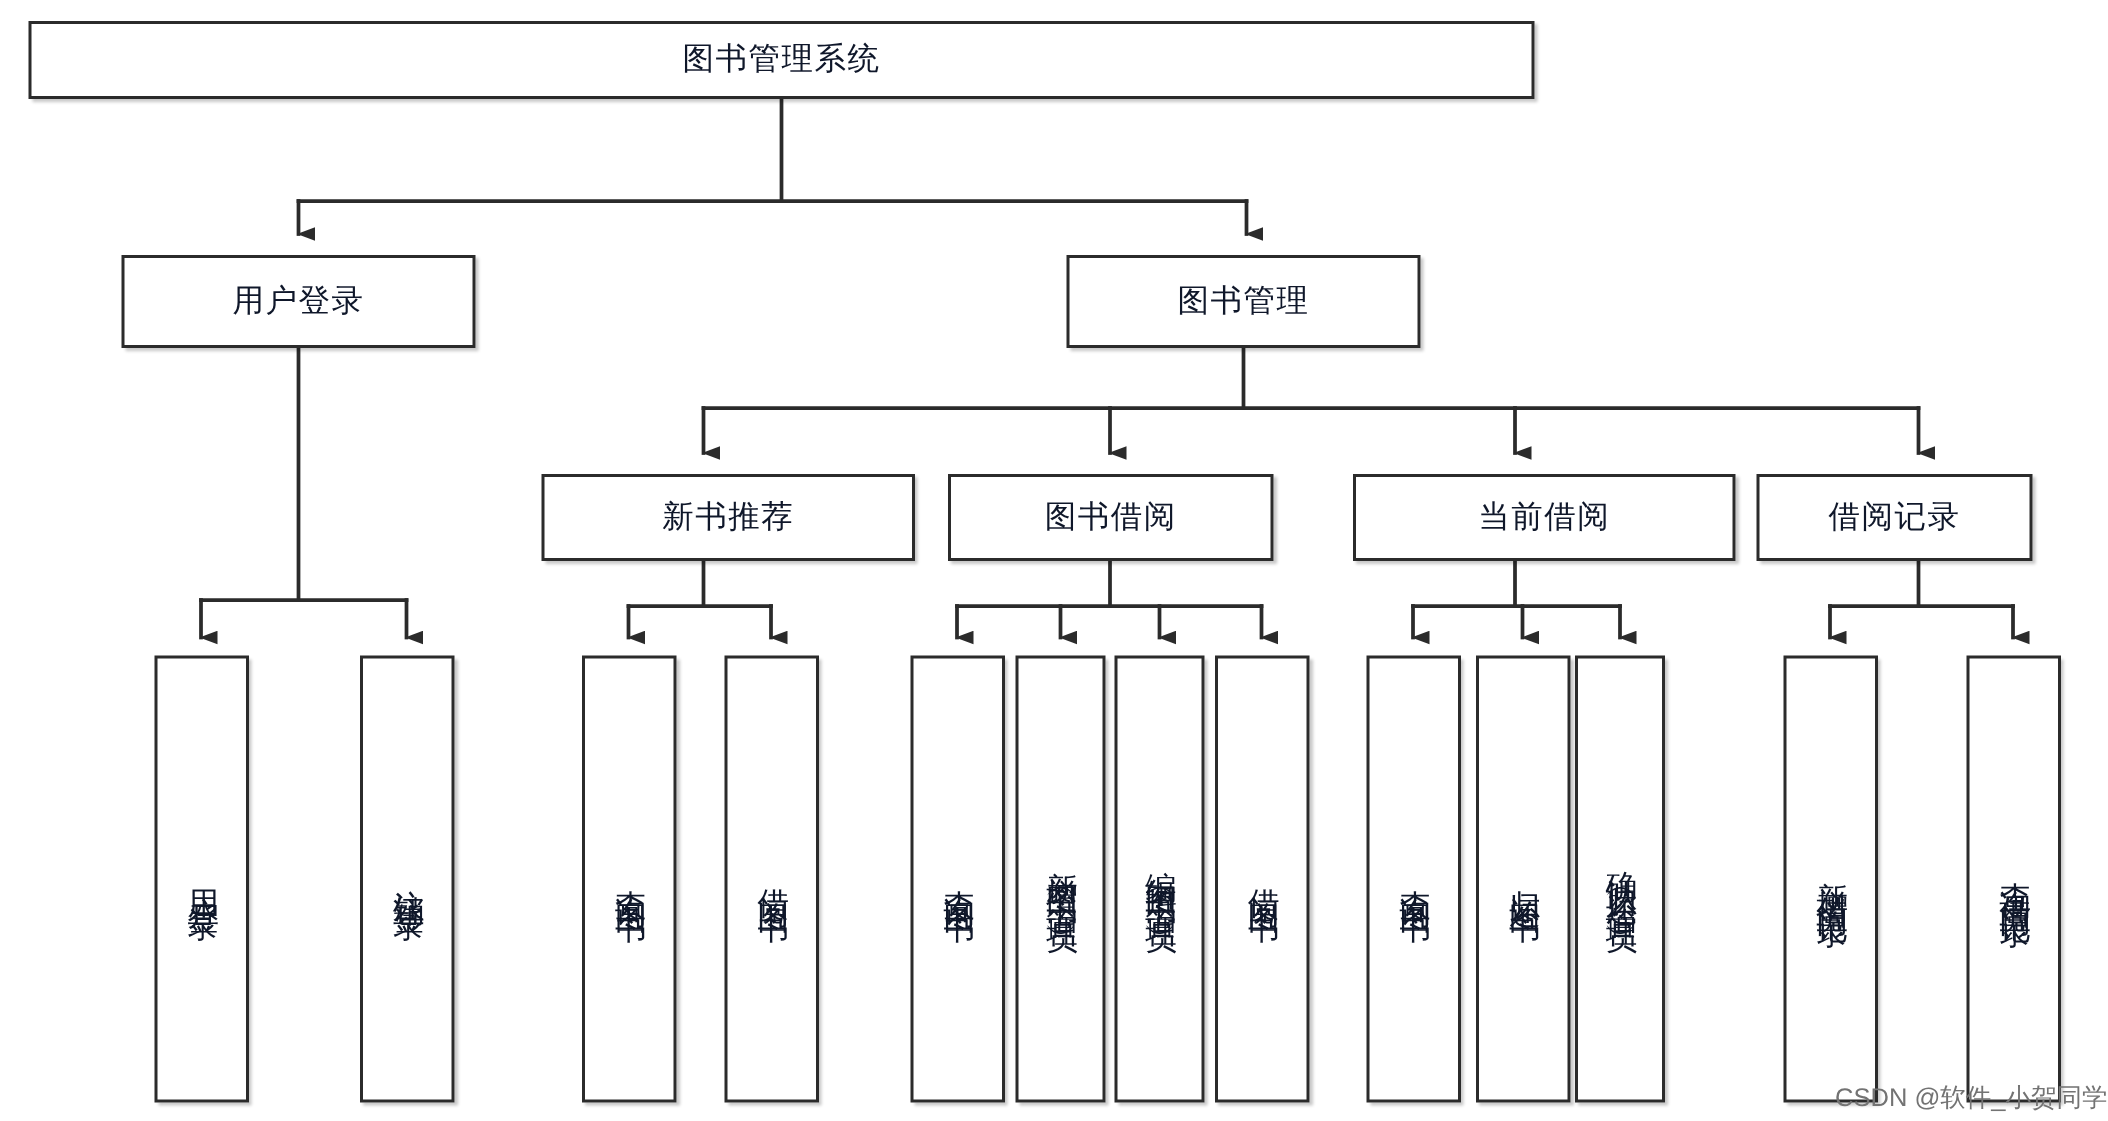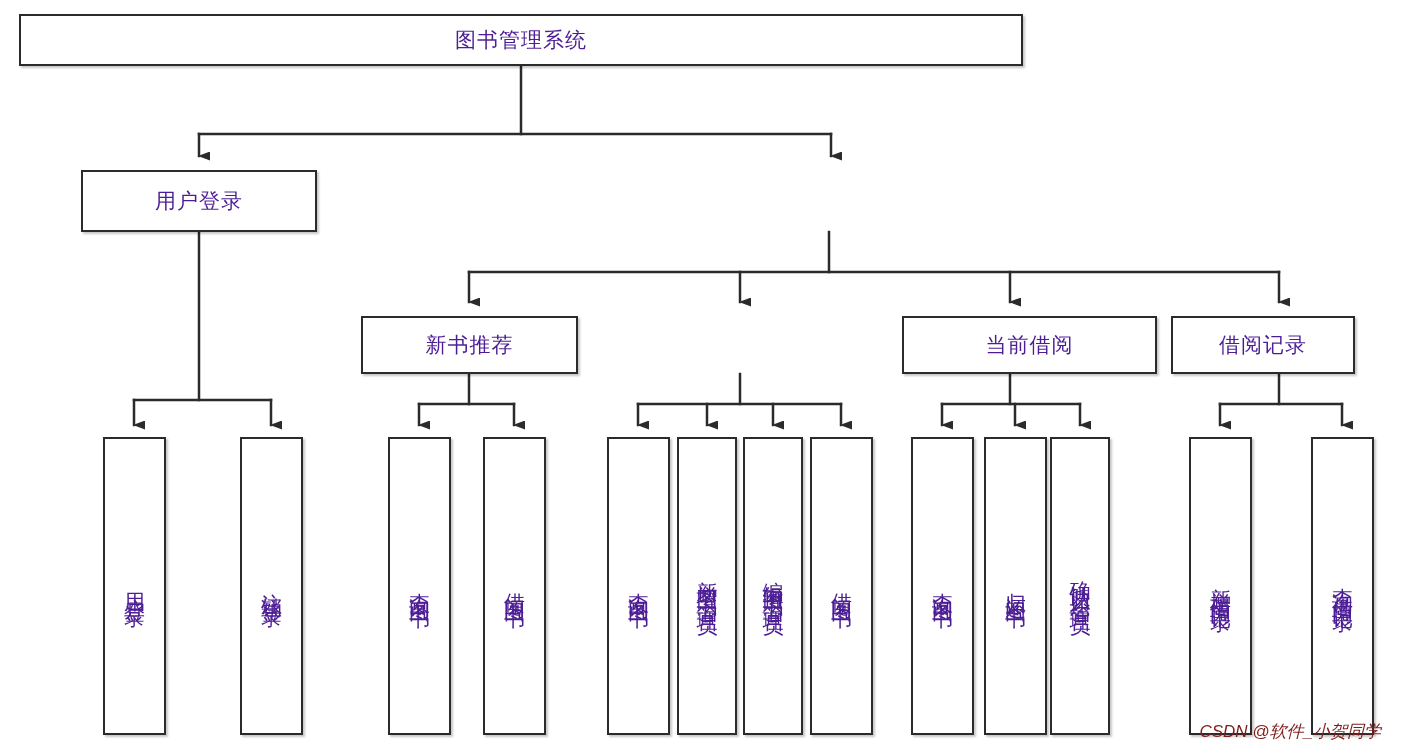--- a/index.html
+++ b/index.html
@@ -28,48 +28,47 @@
     box-sizing: border-box;
     border: 2.5px solid #2b2b2b;
     background: #ffffff;
     display: flex;
     align-items: center;
     justify-content: center;
     box-shadow: 2px 2px 2px rgba(0,0,0,0.22);
   }
   .node-label {
     font-size: 21px;
-    color: #4c1d95;
+    color: #0f172a;
     letter-spacing: 1px;
     line-height: 1.15;
     white-space: nowrap;
     font-family: Liberation Sans, sans-serif;
   }
   .node-box.vertical {
     align-items: center;
     justify-content: center;
   }
   .node-box.vertical .node-label {
     writing-mode: vertical-rl;
     text-orientation: upright;
     letter-spacing: 5px;
     font-size: 21px;
     white-space: nowrap;
     max-height: 100%;
   }
   .watermark {
     position: absolute;
-    right: 24px;
+    right: 0;
     bottom: 4px;
     font-size: 17px;
-    color: #7f1d1d;
+    color: #737373;
     white-space: nowrap;
     font-family: "Liberation Sans", "DejaVu Sans", sans-serif;
     pointer-events: none;
-    font-style: italic;
   }
 </style>
 </head>
 <body>
 
 <div id="diagram-root">
 
   <svg id="flow-svg" viewBox="0 0 1405 747" xmlns="http://www.w3.org/2000/svg">
     <defs>
       <marker id="arrowhead" markerWidth="10" markerHeight="12" refX="4.5" refY="11" orient="auto" markerUnits="userSpaceOnUse">
@@ -121,23 +120,29 @@
     </g>
   </svg>
 
   <div class="node-box" style="left:19px; top:14px; width:1004px; height:52px;">
     <span class="node-label">图书管理系统</span>
   </div>
 
   <div class="node-box" style="left:81px; top:170px; width:236px; height:62px;">
     <span class="node-label">用户登录</span>
   </div>
+  <div class="node-box" style="left:711px; top:170px; width:236px; height:62px;">
+    <span class="node-label">图书管理</span>
+  </div>
 
-  <div class="node-box" style="left:361px; top:316px; width:217px; height:58px;">
+  <div class="node-box" style="left:361px; top:316px; width:249px; height:58px;">
     <span class="node-label">新书推荐</span>
+  </div>
+  <div class="node-box" style="left:632px; top:316px; width:217px; height:58px;">
+    <span class="node-label">图书借阅</span>
   </div>
   <div class="node-box" style="left:902px; top:316px; width:255px; height:58px;">
     <span class="node-label">当前借阅</span>
   </div>
   <div class="node-box" style="left:1171px; top:316px; width:184px; height:58px;">
     <span class="node-label">借阅记录</span>
   </div>
 
   <div class="node-box vertical" style="left:103px; top:437px; width:63px; height:298px;">
     <span class="node-label">用户登录</span>

